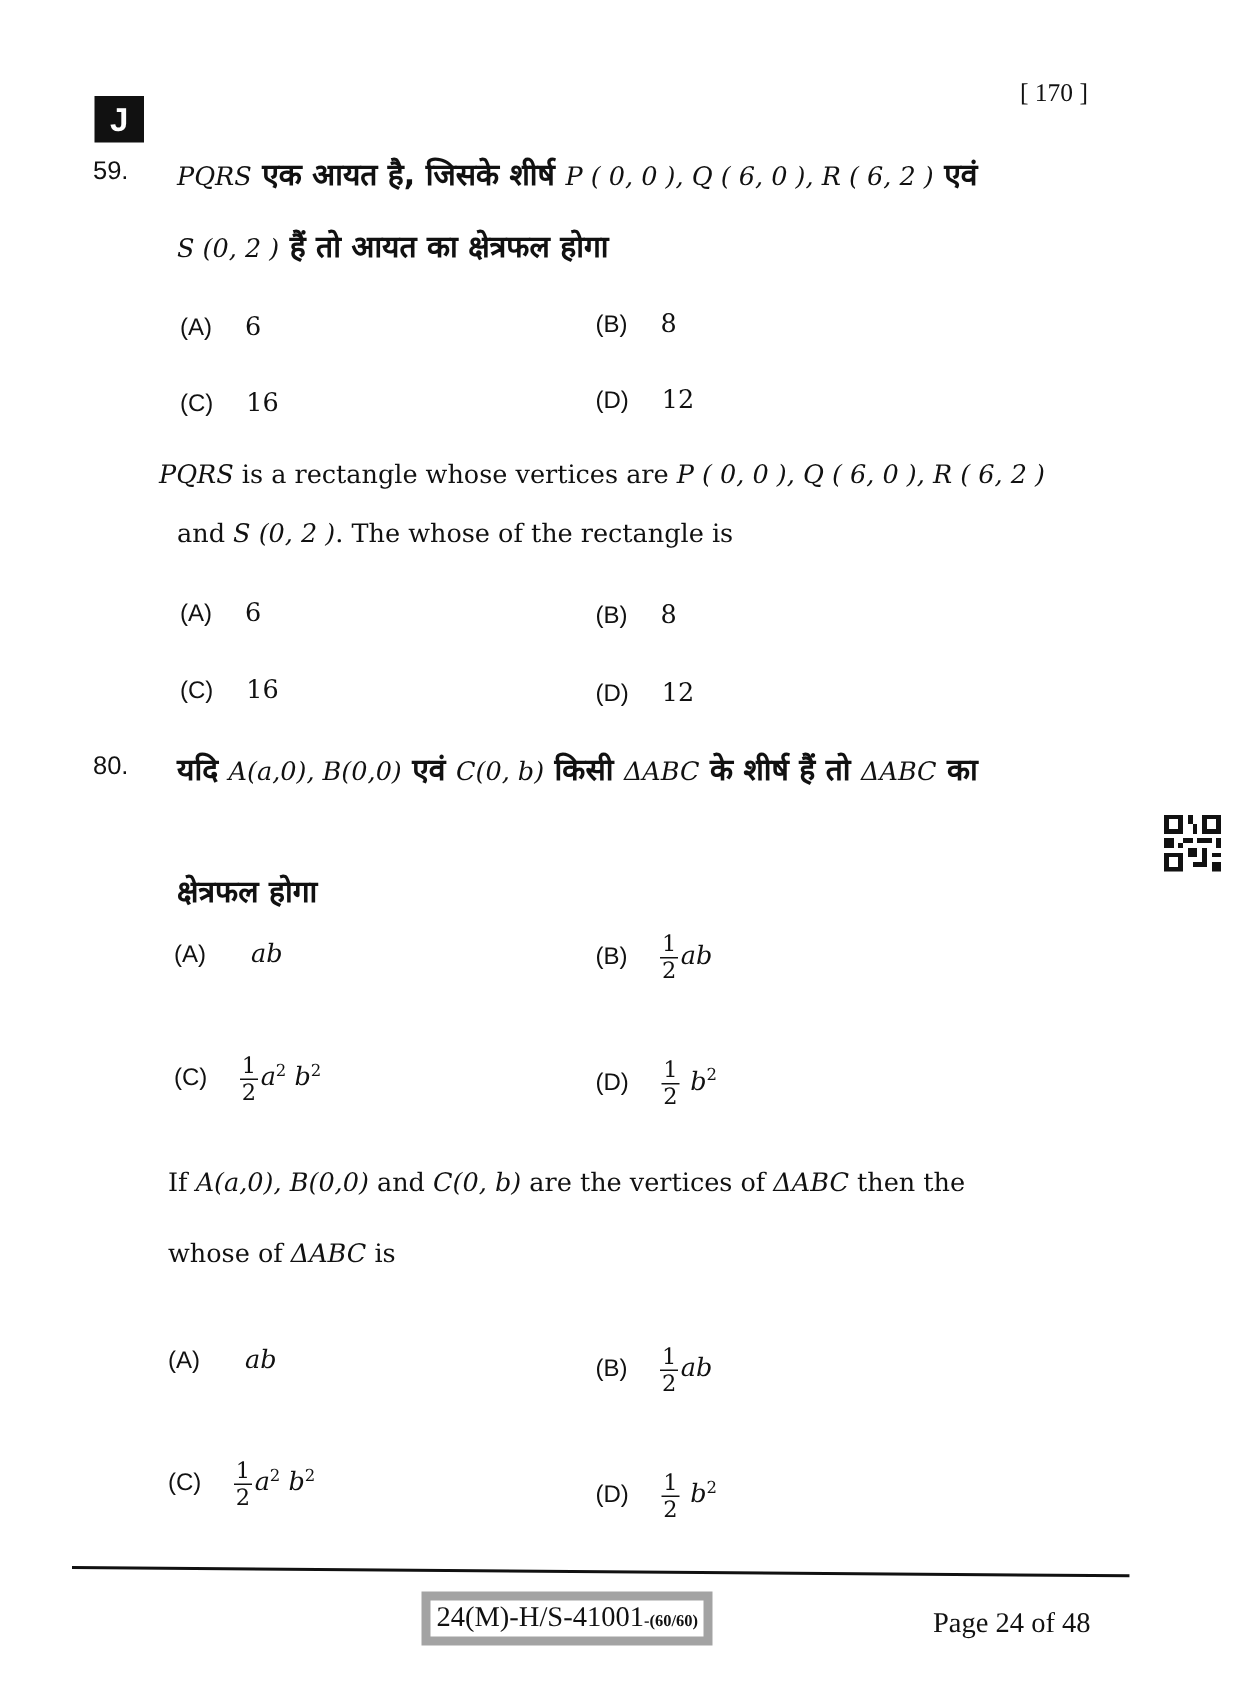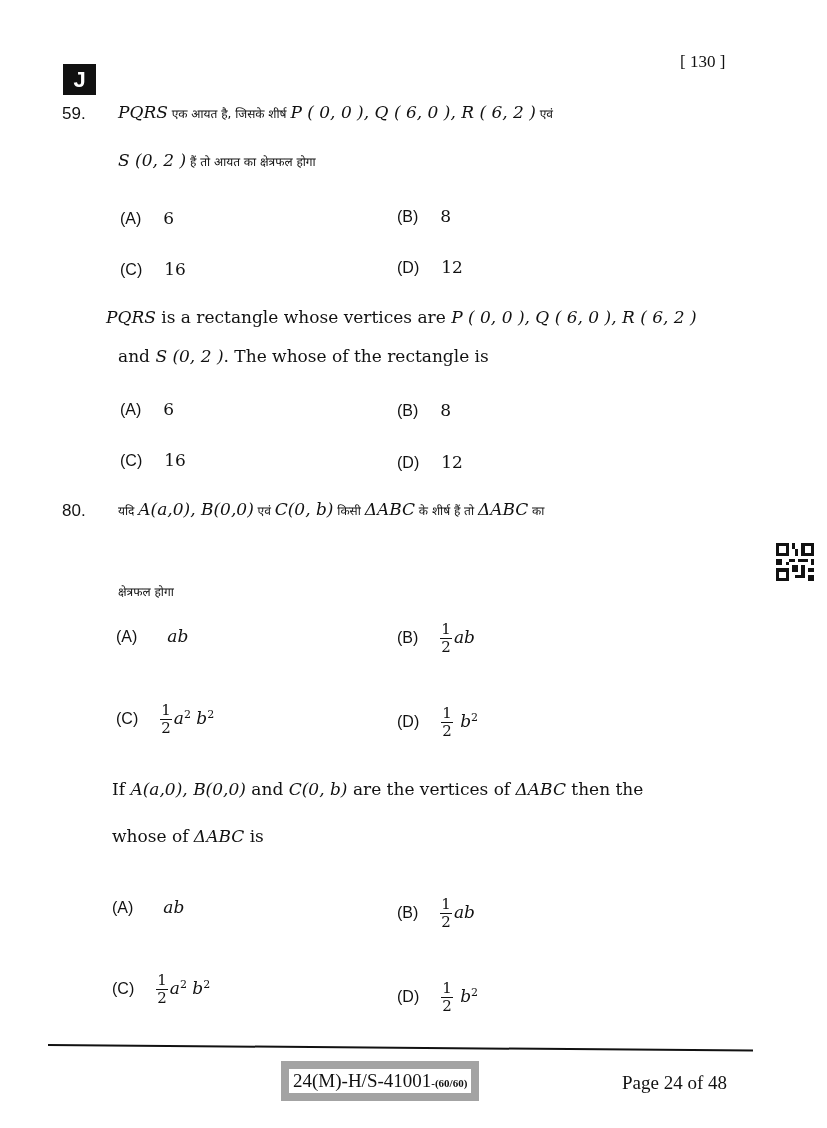--- a/index.html
+++ b/index.html
@@ -10,44 +10,44 @@
   }
   .abs { position: absolute; }
   .set-badge {
     left: 63px; top: 64px; width: 33px; height: 31px; background: #111; color: #fff;
     font-family: "Liberation Sans", sans-serif; font-weight: bold; font-size: 22px;
     display: flex; align-items: center; justify-content: center;
   }
   .page-code { left: 680px; top: 52px; font-size: 17px; font-family: "Liberation Serif", serif; }
   .qnum { font-family: "Liberation Sans", sans-serif; font-size: 17px; }
   .line { font-size: 17px; white-space: nowrap; }
-  .hi { font-family: "DejaVu Sans", sans-serif; font-size: 12px; font-weight: normal; }
+  .hi { font-family: "DejaVu Sans", sans-serif; font-size: 20px; font-weight: bold; }
   .it { font-style: italic; }
   .opt-label { font-family: "Liberation Sans", sans-serif; font-size: 16px; }
   .opt-val { font-size: 17px; }
   .frac { display: inline-block; vertical-align: middle; text-align: center; font-size: 15px; line-height: 1; margin-right: 2px; }
   .frac .n { display: block; border-bottom: 1.5px solid #111; padding: 0 1px 1px; }
   .frac .d { display: block; padding-top: 1px; }
   sup { font-size: 11px; }
   .qr { left: 776px; top: 543px; width: 38px; height: 38px; }
   .footer-rule { left: 48px; top: 1044px; width: 705px; height: 2px; background: #111; transform: rotate(0.45deg); transform-origin: left; }
   .footer-code {
-    left: 281px; top: 1061px; border: 8px solid #a3a3a3; padding: 1px 4px;
+    left: 281px; top: 1061px; border: 6px solid #a3a3a3; padding: 1px 4px;
     font-family: "Liberation Serif", serif; font-size: 19px;
   }
   .footer-code small { font-size: 11px; font-weight: bold; }
   .page-num { left: 622px; top: 1072px; font-size: 19px; font-family: Liberation Serif, serif; }
 </style>
 </head>
 <body>
 
 <div class="abs set-badge">
     <span>J</span>
   </div>
-<div class="abs page-code">[ 130 ]</div>
+<div class="abs page-code">[ 170 ]</div>
 
 <div class="abs qnum" style="left:62px;top:104px">59.</div>
 <div class="abs line" style="left:118px;top:102px">
   <span class="it">PQRS</span><span class="hi"> एक आयत है, जिसके शीर्ष </span><span class="it">P ( 0, 0 ), Q ( 6, 0 ), R ( 6, 2 )</span><span class="hi"> एवं</span>
 </div>
 <div class="abs line" style="left:118px;top:150px">
   <span class="it">S (0, 2 )</span><span class="hi"> हैं तो आयत का क्षेत्रफल होगा</span>
 </div>
 
 <div class="abs" style="left:120px;top:208px"><span class="opt-label">(A)</span><span class="opt-val" style="margin-left:22px">6</span></div>

